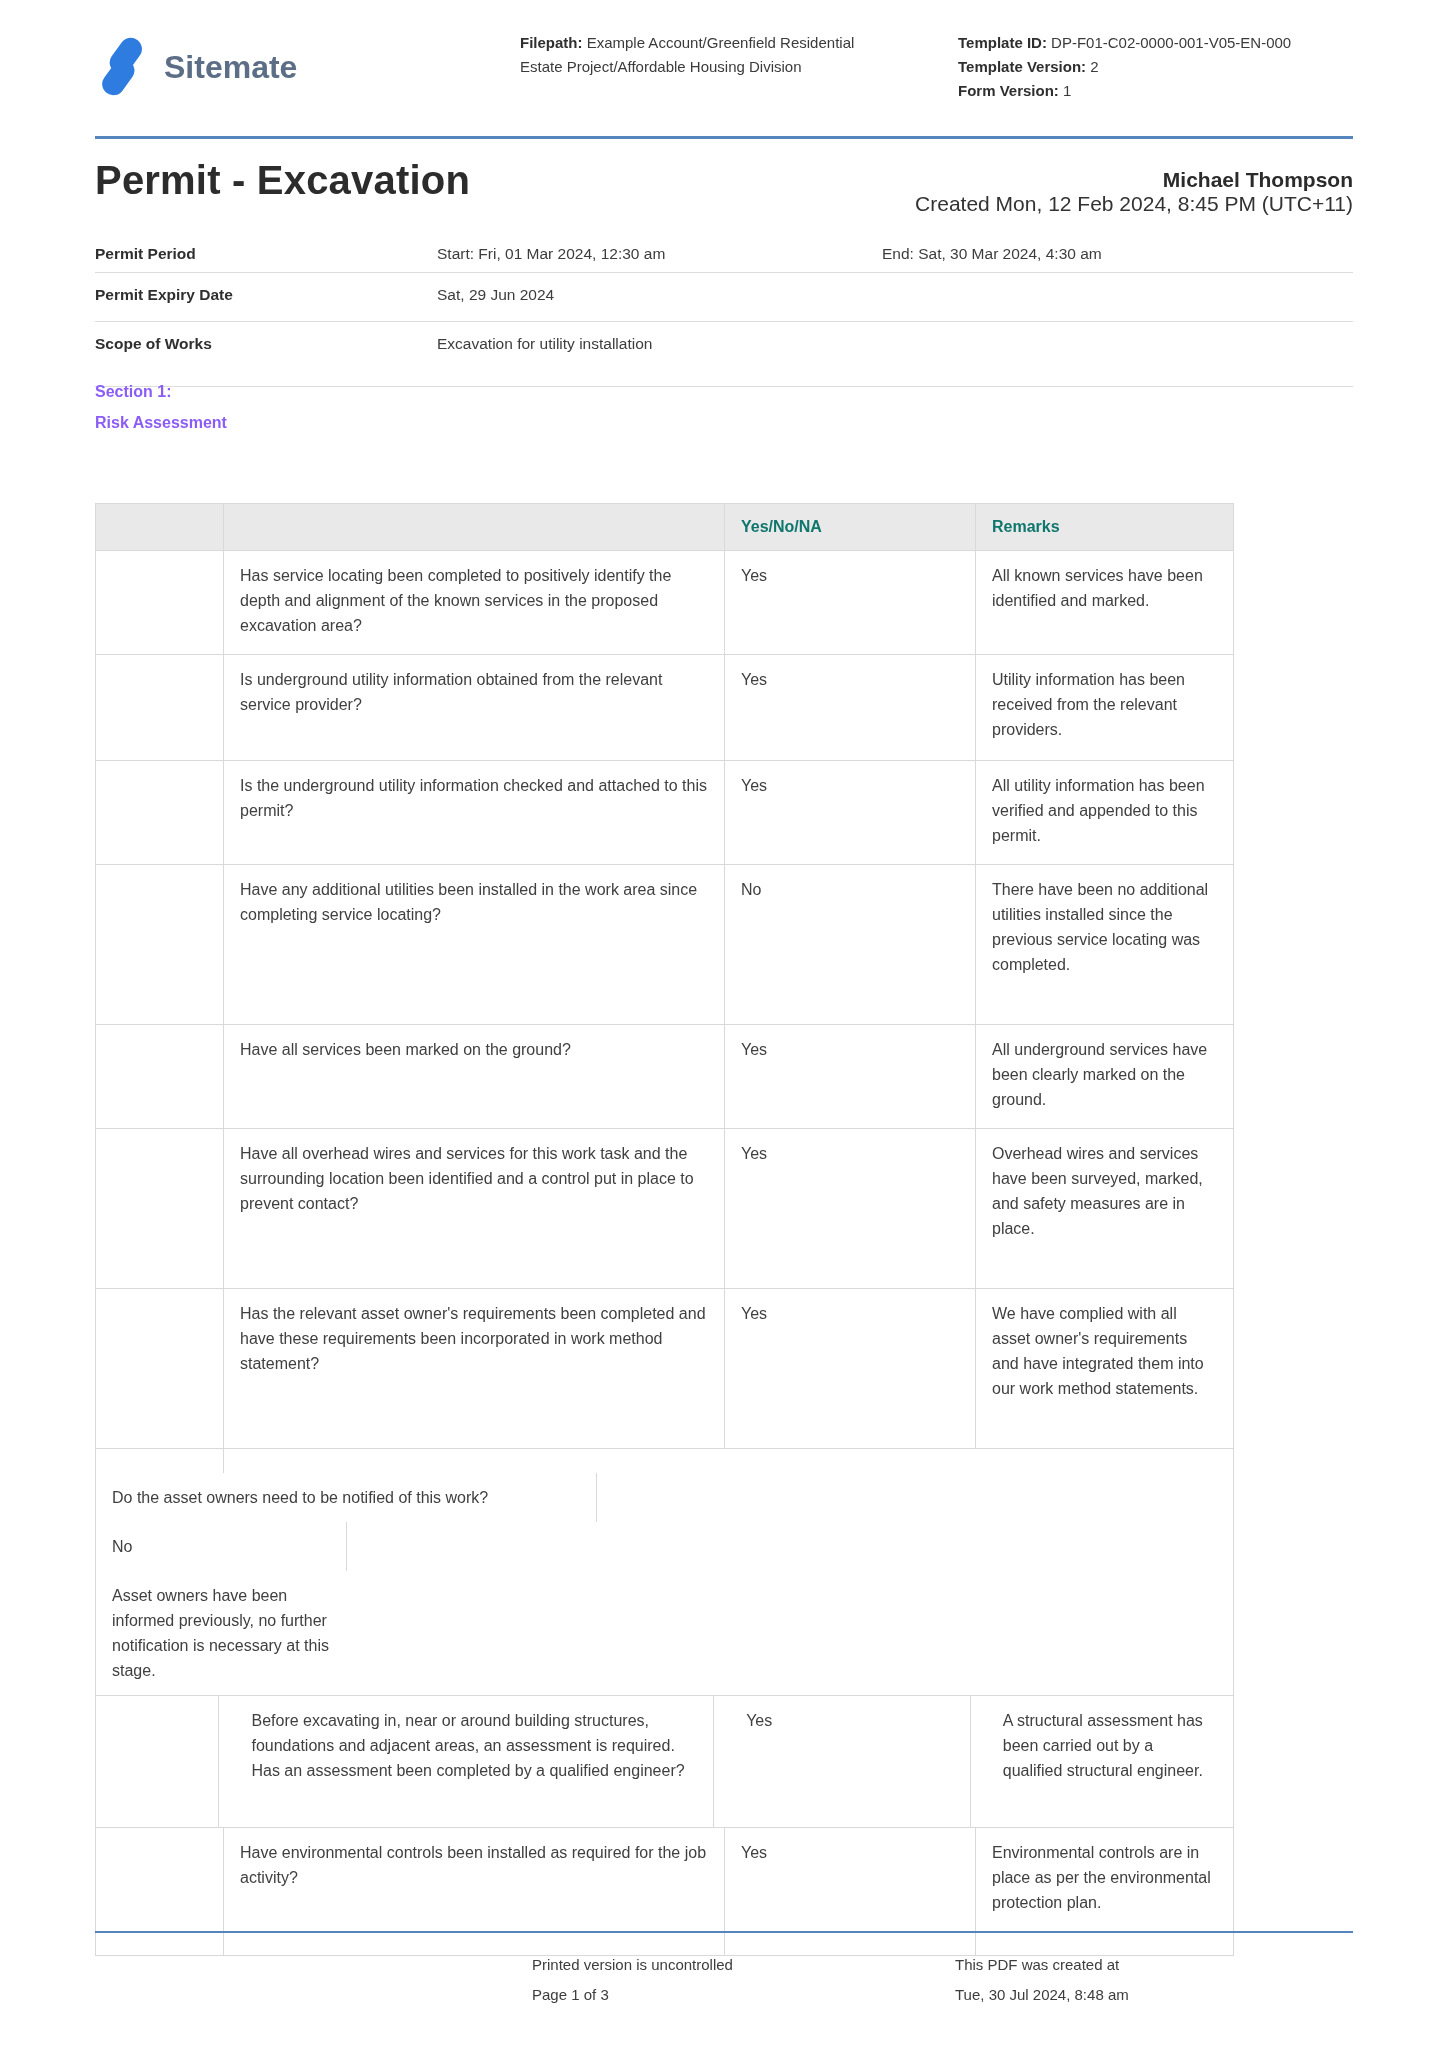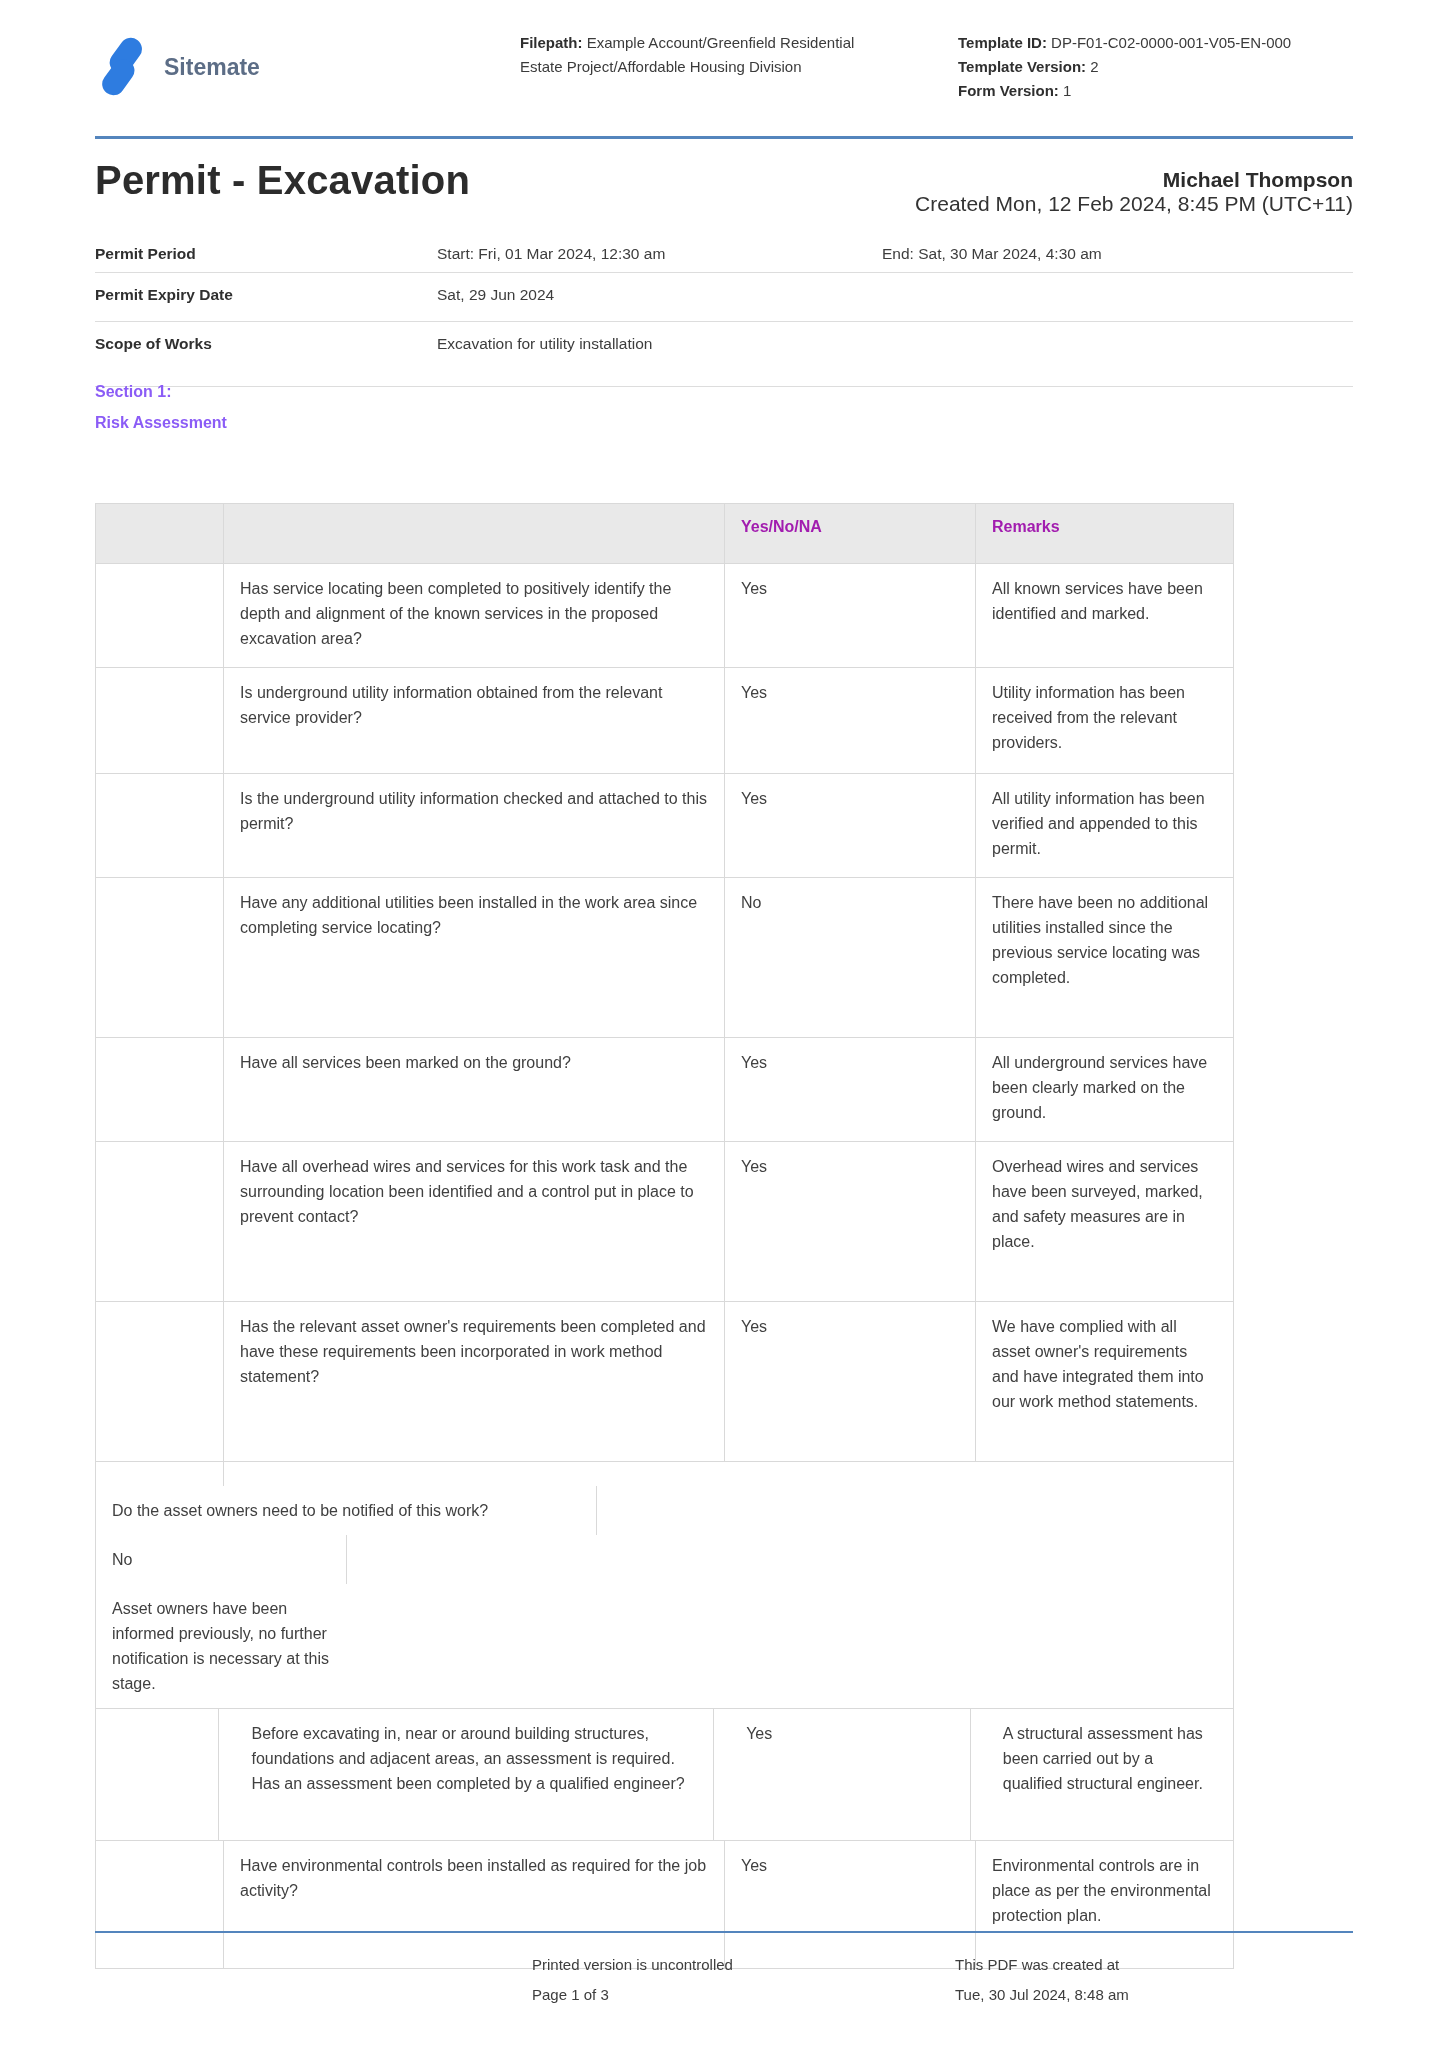--- a/index.html
+++ b/index.html
@@ -2,21 +2,21 @@
 <html style="--accent-blue: #5485bd; --logo-blue: #2e7ce0; --logo-text: #5c6d86; --table-header-bg: #e9e9e9; --border: #d9d9d9;"><head>
 <meta charset="utf-8">
 <style>
   html,body{margin:0;padding:0;background:#ffffff;}
   .page{
     position:relative;width:1448px;height:2048px;background:#ffffff;overflow:hidden;
     font-family:"Liberation Sans",sans-serif;color:#3d3d3d;
   }
   
   .hdr-logo{position:absolute;left:95px;top:36px;display:flex;align-items:center;gap:13px;}
-  .logo-text{font-size:23px;font-weight:700;color:var(--logo-text,#5c6d86);}
+  .logo-text{font-size:32px;font-weight:700;color:var(--logo-text,#5c6d86);}
   .hdr-block{position:absolute;top:31px;font-size:15px;line-height:24px;color:#3b3b3b;}
   .hdr-filepath{left:520px;width:372px;}
   .hdr-template{left:958px;width:400px;}
   .b{font-weight:700;color:#2f2f2f;}
   
   .rule{position:absolute;left:95px;width:1258px;background:var(--accent-blue,#5485bd);}
   .rule-top{top:136px;height:3px;}
   .rule-bottom{top:1931px;height:2px;}
   
   .title-row{position:absolute;left:95px;top:158px;width:1258px;display:flex;justify-content:space-between;align-items:flex-start;}
@@ -30,21 +30,21 @@
   .irow-2{height:49px;}
   .irow-3{height:65px;}
   .ilabel{width:342px;font-weight:700;color:#2f2f2f;}
   .ival{width:445px;}
   .ival2{flex:1;}
   
   .section{position:absolute;left:95px;top:376px;font-size:16px;font-weight:700;line-height:31px;color:#8b5cf6;}
   
   .rtable{position:absolute;left:95px;top:503px;width:1139px;box-sizing:border-box;
           border:1px solid var(--border,#d9d9d9);font-size:16px;line-height:25px;color:#404040;}
-  .thead{display:flex;background:var(--table-header-bg,#e9e9e9);font-weight:700;color:#a21caf;height:59px;box-sizing:border-box;}
+  .thead{display:flex;background:var(--table-header-bg,#e9e9e9);font-weight:700;color:#0f766e;height:46px;box-sizing:border-box;}
   .trow{display:flex;border-top:1px solid var(--border,#d9d9d9);box-sizing:border-box;}
   .cell{box-sizing:border-box;padding:12px 16px;}
   .thead .cell{padding-top:10px;}
   .c1{width:128px;border-right:1px solid var(--border,#d9d9d9);}
   .c2{width:501px;border-right:1px solid var(--border,#d9d9d9);}
   .c3{width:251px;border-right:1px solid var(--border,#d9d9d9);}
   .c4{width:257px;}
   
   .foot{position:absolute;top:1950px;font-size:15px;line-height:30px;color:#3d3d3d;}
   .foot-left{left:532px;}

